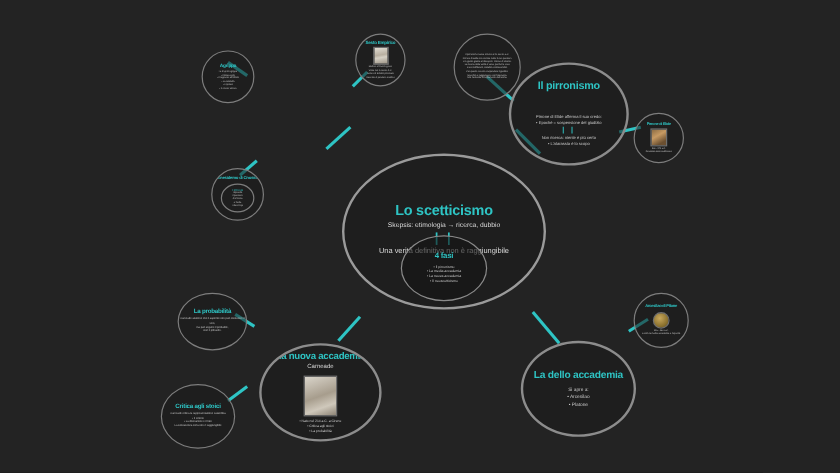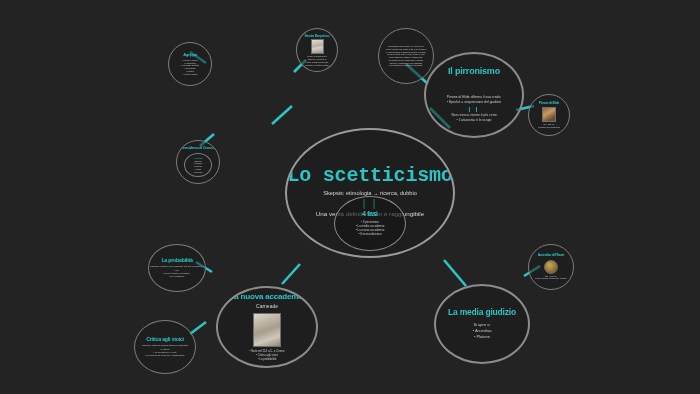--- a/index.html
+++ b/index.html
@@ -57,21 +57,21 @@
     line-height: 1;
   }
 
   
   #n-main {
     left: 285px; top: 128px;
     width: 170px; height: 130px;
     border-width: 2.5px;
     border-color: #9a9a9a;
   }
-  #n-main .title { font-size: 20px; margin-bottom: 4px; font-family: Liberation Mono, monospace; }
+  #n-main .title { font-size: 12px; margin-bottom: 4px; }
   #n-main .subtitle { font-size: 5.6px; }
   #n-main .pipes { font-size: 11px; margin: 2px 0 1px; }
   #n-main .lead { color: #d9d9d9; font-size: 6.2px; margin-bottom: 4px; }
 
   #n-fasi {
     left: 334px; top: 196px;
     width: 72px; height: 55px;
     border: 1.5px solid #8a8a8a;
     background: rgba(20,20,20,0.6);
   }
@@ -308,21 +308,21 @@
     <div class="title">Critica agli stoici</div>
     <div class="body">
         <div>Carneade critica la rappresentazione catalettica</div>
         <div>• Il criterio</div>
         <div>• La divinazione e il fato</div>
         <div>La conoscenza certa non è raggiungibile</div>
       </div>
   </div>
 
   <div class="node" id="n-media">
-    <div class="title">La media giudizio</div>
+    <div class="title">La dello accademia</div>
     <div class="body">
         <div>Si apre a:</div>
         <div>• Arcesilao</div>
         <div>• Platone</div>
       </div>
   </div>
 
   <div class="node hair" id="n-arces">
     <div class="title">Arcesilao di Pitane</div>
     <div class="portrait coin" style="width:12px;height:12px;margin:1px 0;"></div>

